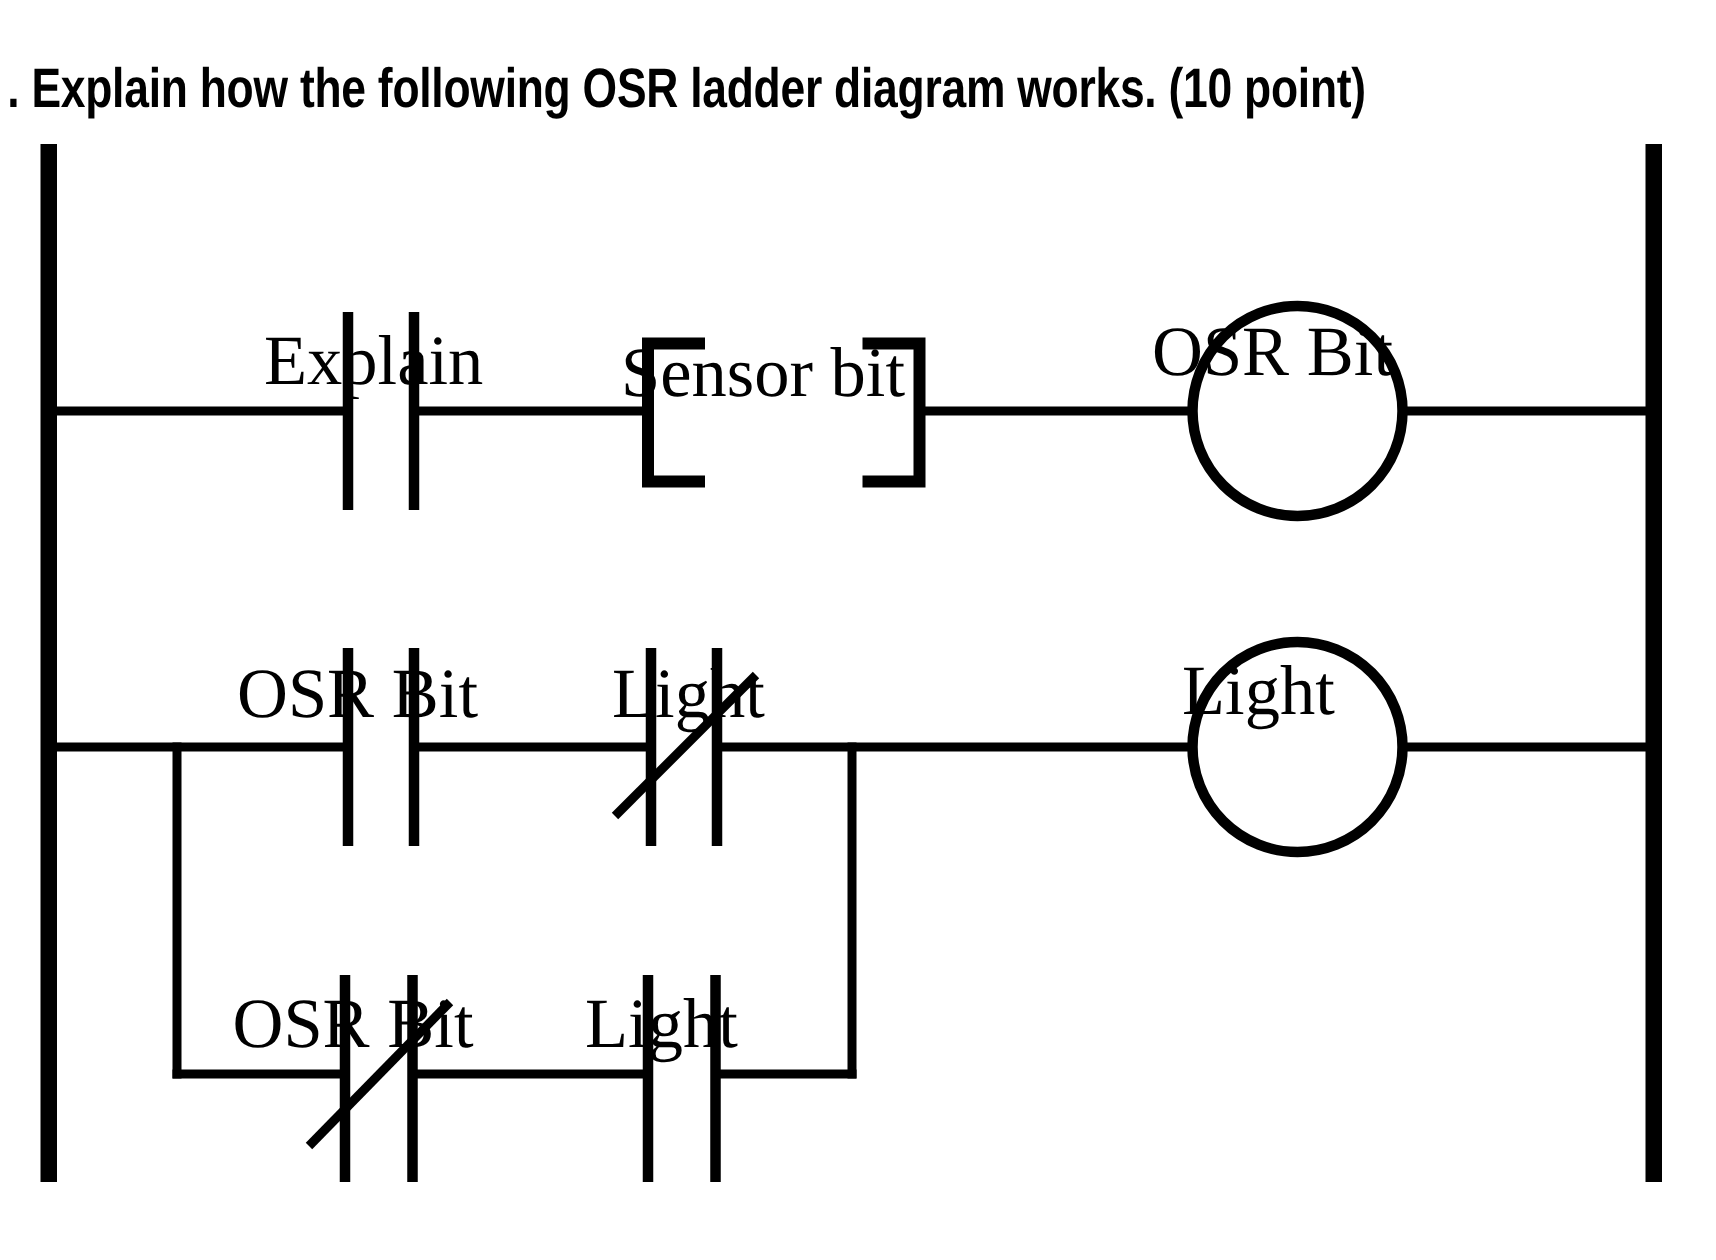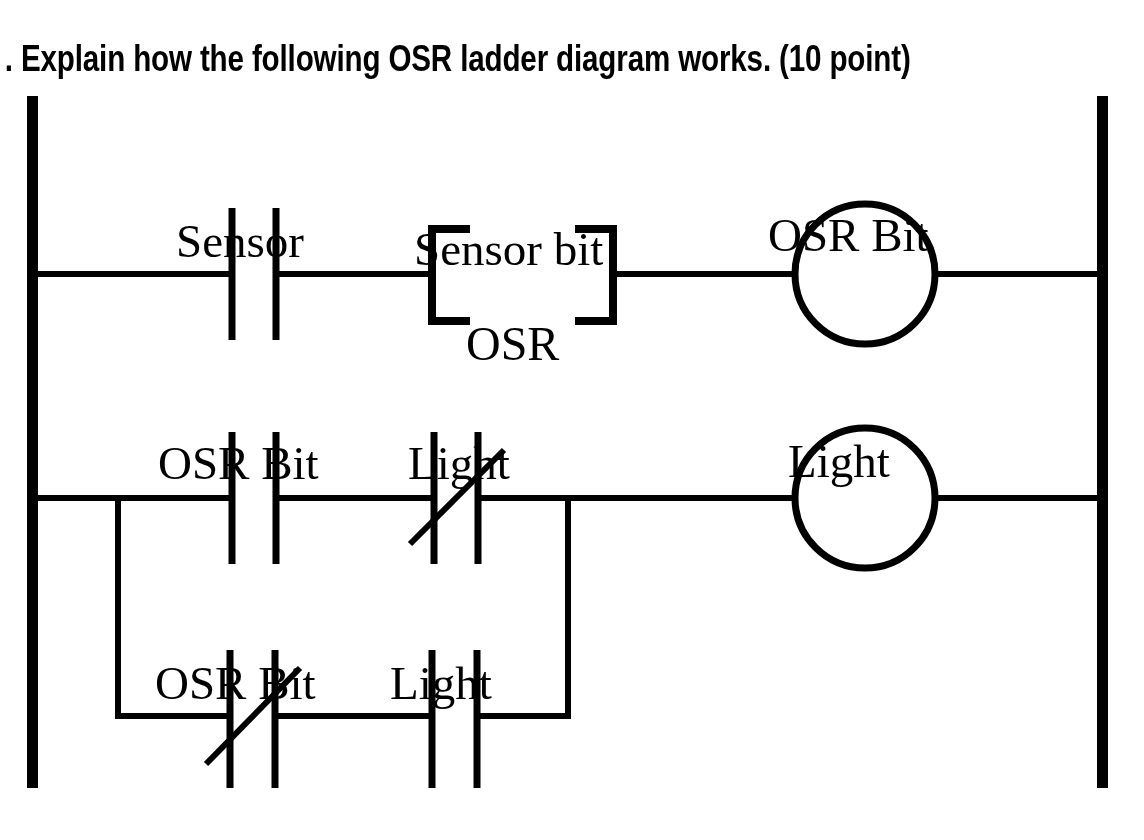--- a/index.html
+++ b/index.html
@@ -137,27 +137,26 @@
         <line x1="206" y1="676" x2="300" y2="580" stroke="#000" stroke-width="6"></line>
       </g>
 
       <g>
         <line x1="432" y1="562" x2="432" y2="700" stroke="#000" stroke-width="7"></line>
         <line x1="477" y1="562" x2="477" y2="700" stroke="#000" stroke-width="7"></line>
       </g>
 
     </svg>
 
-    <div class="lbl lbl-sensor">Sensor</div>
+    <div class="lbl lbl-sensor">Explain</div>
 
     <div class="lbl lbl-storage">Sensor bit</div>
 
     <div class="lbl lbl-osrbit-coil">OSR Bit</div>
 
-    <div class="lbl lbl-osr-text">OSR</div>
 
     <div class="lbl lbl-r2-osrbit">OSR Bit</div>
 
     <div class="lbl lbl-r2-light">Light</div>
 
     <div class="lbl lbl-light-coil">Light</div>
 
     <div class="lbl lbl-r3-osrbit">OSR Bit</div>
 
     <div class="lbl lbl-r3-light">Light</div>

